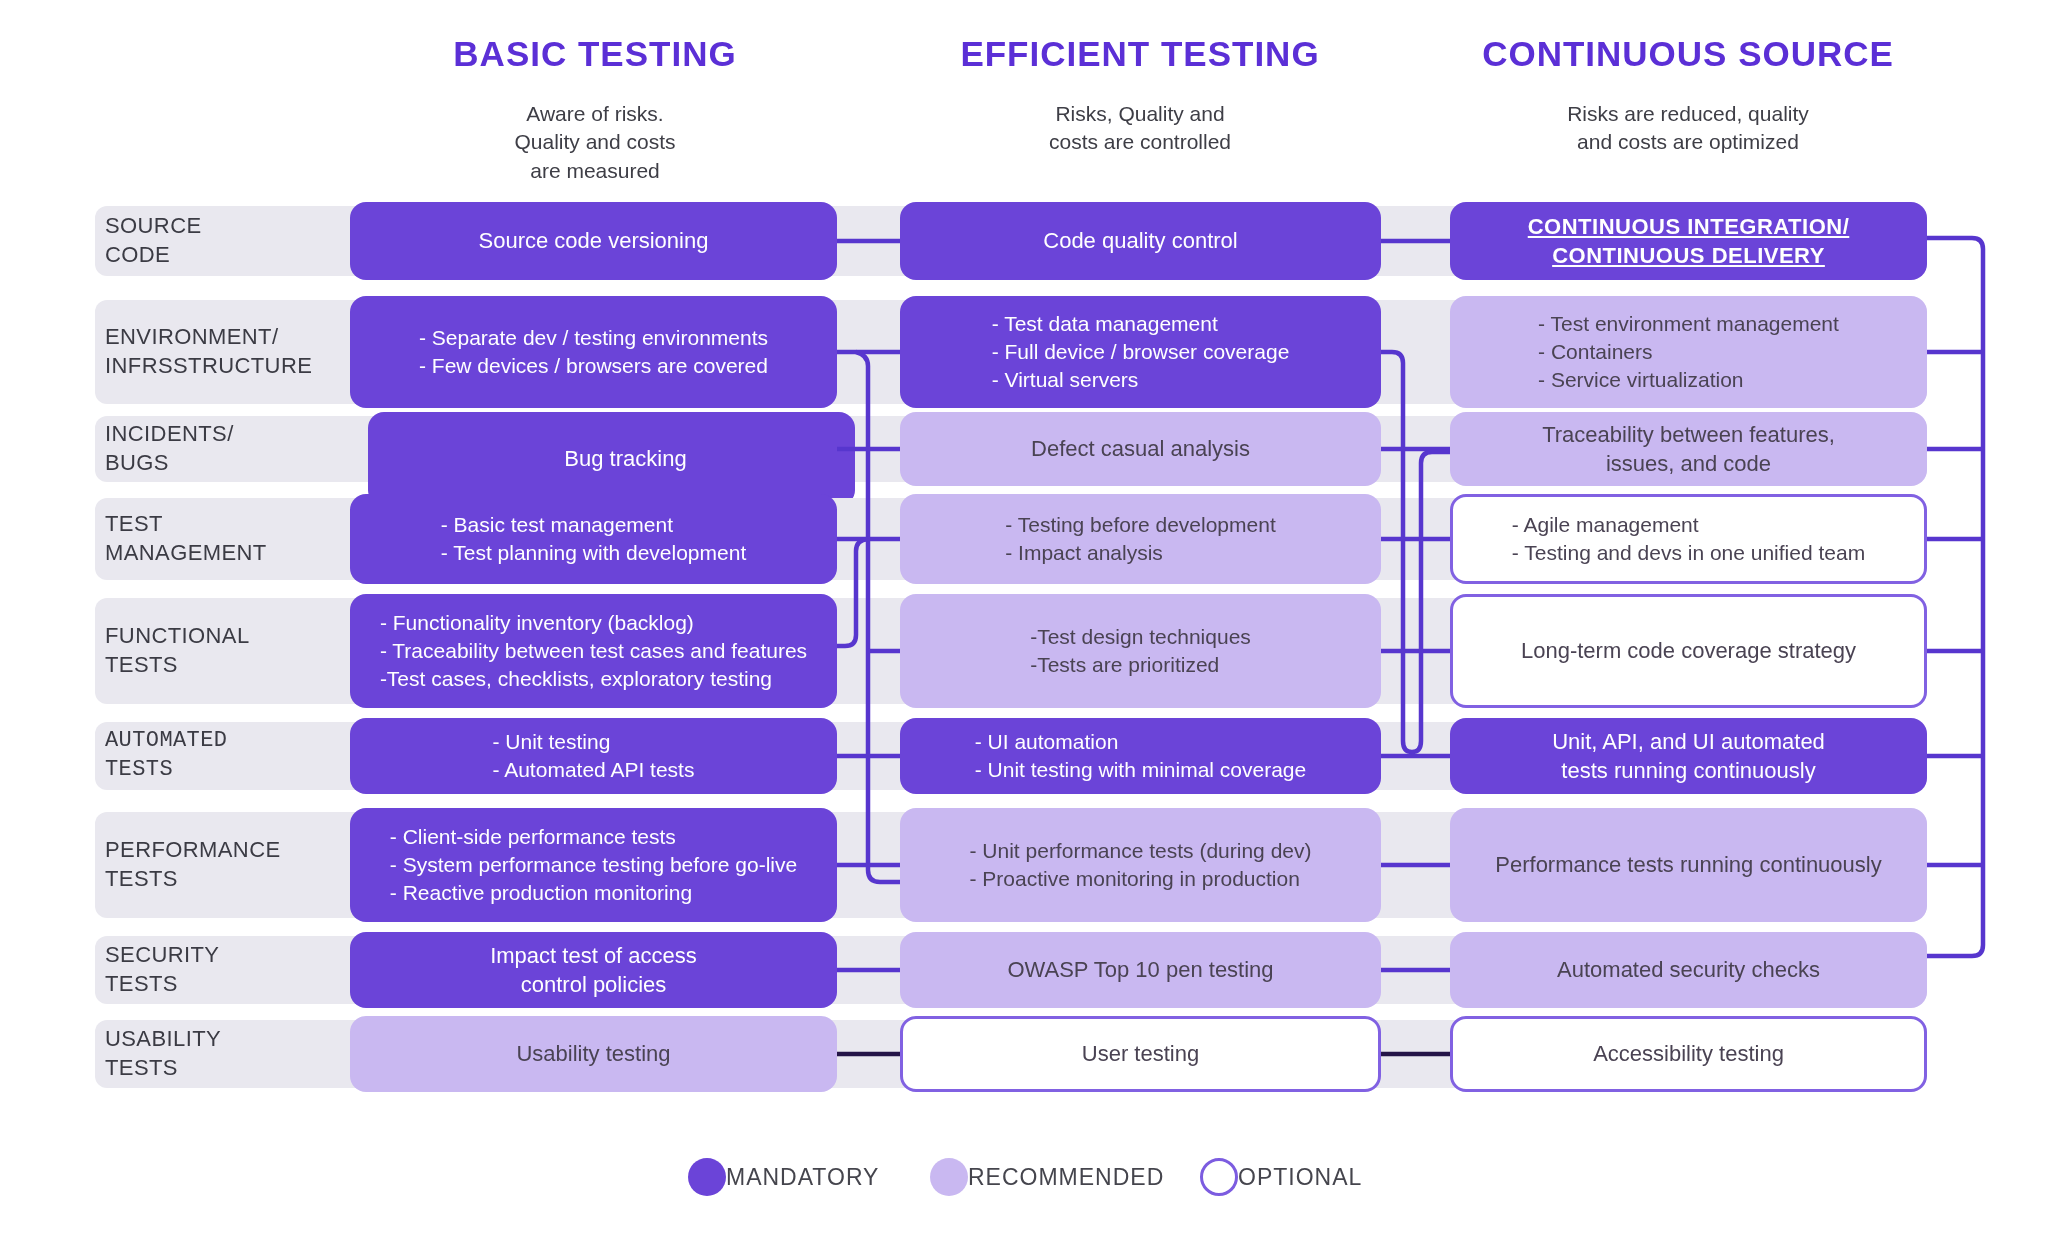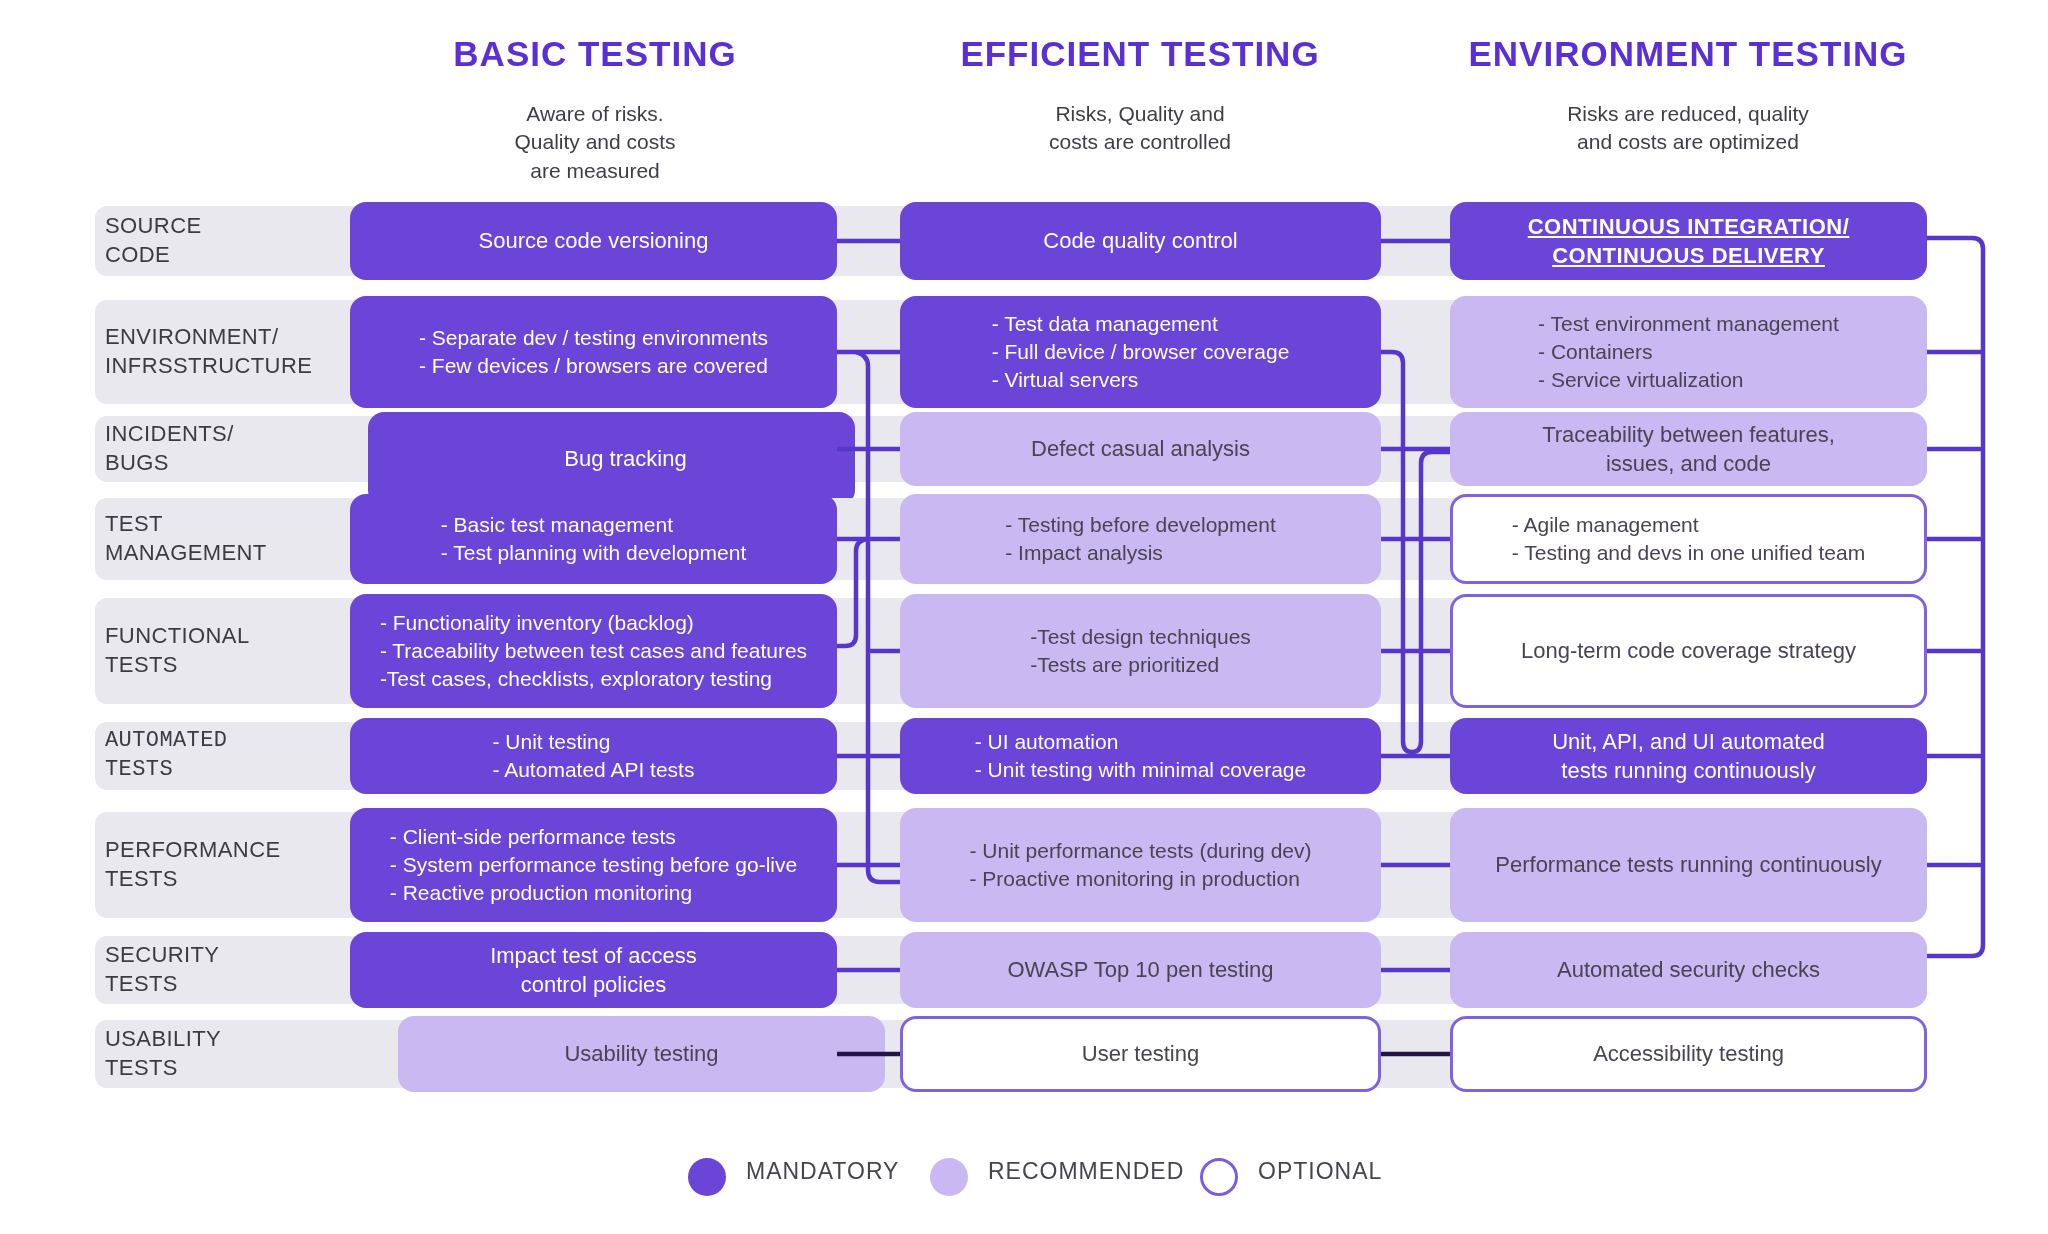--- a/index.html
+++ b/index.html
@@ -22,21 +22,21 @@
   .cell .lines{display:inline-block;}
   .cell.align-left .lines{text-align:left;}
   .cell.level-mandatory{background:#6B44D8;color:#ffffff;}
   .cell.level-recommended{background:#C9B8F1;color:#4A4353;}
   .cell.level-optional{background:#ffffff;color:#4A4353;border:3px solid #8161E2;}
   .cell .ln{font-size:22px;line-height:1.34;}
   .cell.multi .ln{font-size:21px;}
   .cell.emph .ln{font-weight:bold;letter-spacing:.5px;}
   svg.wires{position:absolute;left:0;top:0;}
   .legend{position:absolute;display:flex;align-items:center;}
-  .legend-item{position:absolute;display:flex;gap:20px;}
+  .legend-item{position:absolute;display:flex;align-items:center;}
   .legend-dot{width:38px;height:38px;border-radius:50%;box-sizing:border-box;}
   .legend-dot.mandatory{background:#6B44D8;}
   .legend-dot.recommended{background:#C9B8F1;}
   .legend-dot.optional{background:#ffffff;border:3px solid #7C5CE0;}
   .legend-label{font-size:23px;letter-spacing:1px;color:#45454D;}
 </style>
 </head>
 <body>
 
 <div id="stage">
@@ -46,21 +46,21 @@
     <div class="col-sub">Aware of risks.
 Quality and costs
 are measured</div>
   </div>
   <div class="col-header" style="left:1140px;top:34px">
     <div class="col-title">EFFICIENT TESTING</div>
     <div class="col-sub">Risks, Quality and
 costs are controlled</div>
   </div>
   <div class="col-header" style="left:1688px;top:34px">
-    <div class="col-title">ENVIRONMENT TESTING</div>
+    <div class="col-title">CONTINUOUS SOURCE</div>
     <div class="col-sub">Risks are reduced, quality
 and costs are optimized</div>
   </div>
 
   <div id="grid">
       <div class="row-band" style="left: 95px; top: 206px; width: 1832px; height: 70px;"></div>
       <div class="row-label" style="left: 105px; top: 206px; width: 235px; height: 70px;">SOURCE
 CODE</div>
       <div class="cell level-mandatory" style="left: 350px; top: 202px; width: 487px; height: 78px;">
         <div class="lines">
@@ -219,21 +219,21 @@
         </div>
       </div>
       <div class="cell level-recommended" style="left: 1450px; top: 932px; width: 477px; height: 76px;">
         <div class="lines">
           <div class="ln">Automated security checks</div>
         </div>
       </div>
       <div class="row-band" style="left: 95px; top: 1020px; width: 1832px; height: 68px;"></div>
       <div class="row-label" style="left: 105px; top: 1020px; width: 235px; height: 68px;">USABILITY
 TESTS</div>
-      <div class="cell level-recommended" style="left: 350px; top: 1016px; width: 487px; height: 76px; margin-left: 48px;">
+      <div class="cell level-recommended" style="left: 350px; top: 1016px; width: 487px; height: 76px;">
         <div class="lines">
           <div class="ln">Usability testing</div>
         </div>
       </div>
       <div class="cell level-optional" style="left: 900px; top: 1016px; width: 481px; height: 76px;">
         <div class="lines">
           <div class="ln">User testing</div>
         </div>
       </div>
       <div class="cell level-optional" style="left: 1450px; top: 1016px; width: 477px; height: 76px;">

